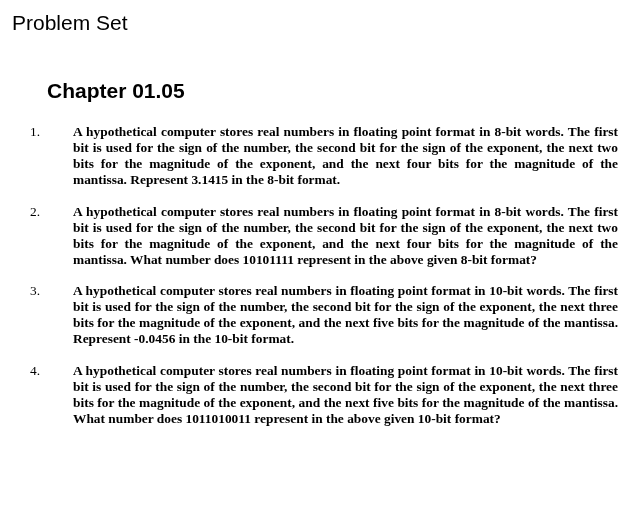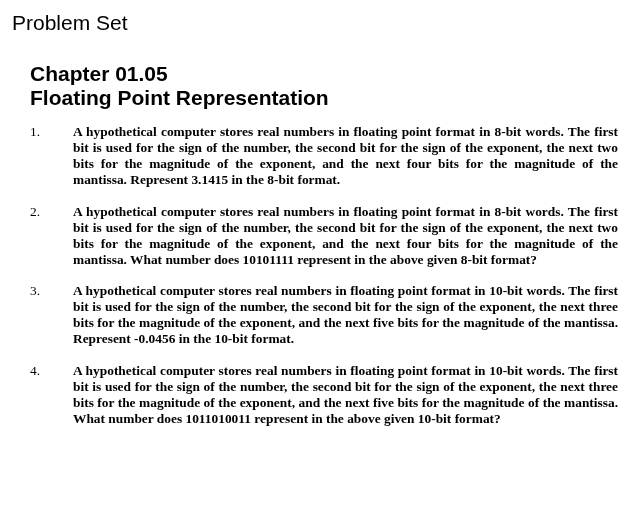--- a/index.html
+++ b/index.html
@@ -25,21 +25,21 @@
       margin: 0;
     }
     .h2 {
       position: absolute;
       left: 30px;
       top: 62px;
       font-family: "Liberation Sans", sans-serif;
       font-weight: bold;
       font-size: 21px;
       line-height: 24px;
-      margin: 0;
+      margin: 17px;
     }
     .problems {
       position: absolute;
       left: 30px;
       top: 124px;
       width: 588px;
       margin: 0;
       padding: 0;
       list-style: none;
     }
@@ -62,21 +62,20 @@
       font-weight: bold;
     }
   </style>
 </head>
 <body>
 
 <h1 class="h1">Problem Set</h1>
 
 <h2 class="h2">
   <span>Chapter 01.05</span><br>
-  <span>Floating Point Representation</span>
 </h2>
 
 <ol class="problems">
   <li class="problem">
     <span class="num">1.</span>
     <span class="text">A hypothetical computer stores real numbers in floating point format in 8-bit words. The first bit is used for the sign of the number, the second bit for the sign of the exponent, the next two bits for the magnitude of the exponent, and the next four bits for the magnitude of the mantissa.  Represent 3.1415 in the 8-bit format.</span>
   </li>
   <li class="problem">
     <span class="num">2.</span>
     <span class="text">A hypothetical computer stores real numbers in floating point format in 8-bit words. The first bit is used for the sign of the number, the second bit for the sign of the exponent, the next two bits for the magnitude of the exponent, and the next four bits for the magnitude of the mantissa.  What number does 10101111 represent in the above given 8-bit format?</span>

